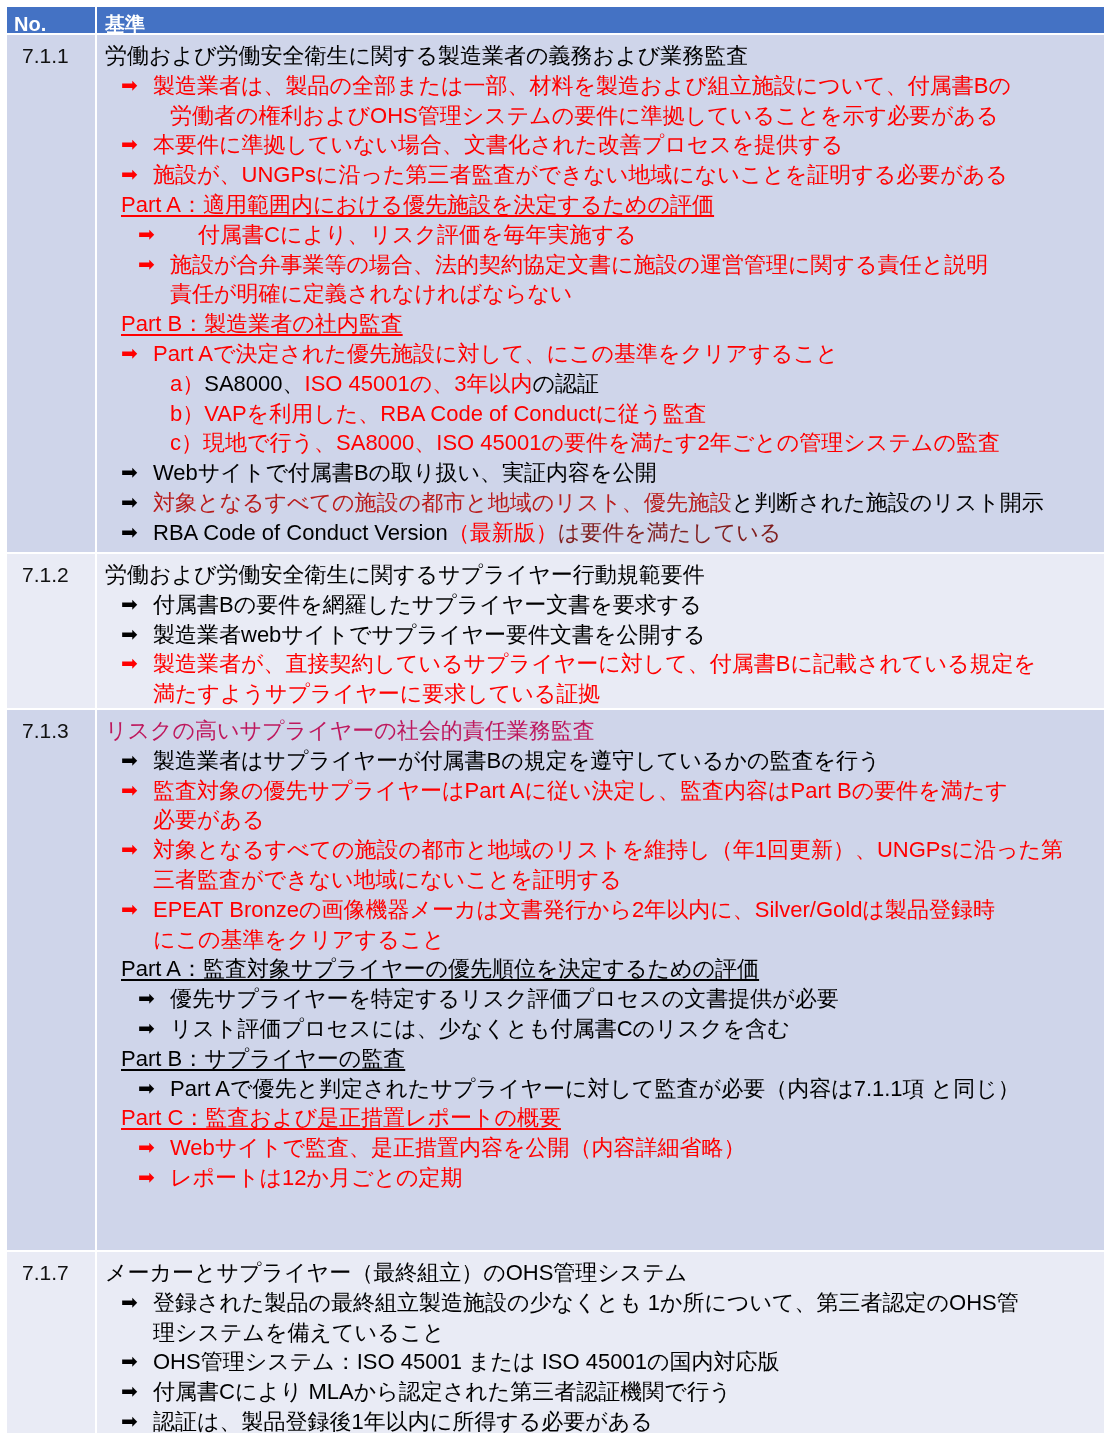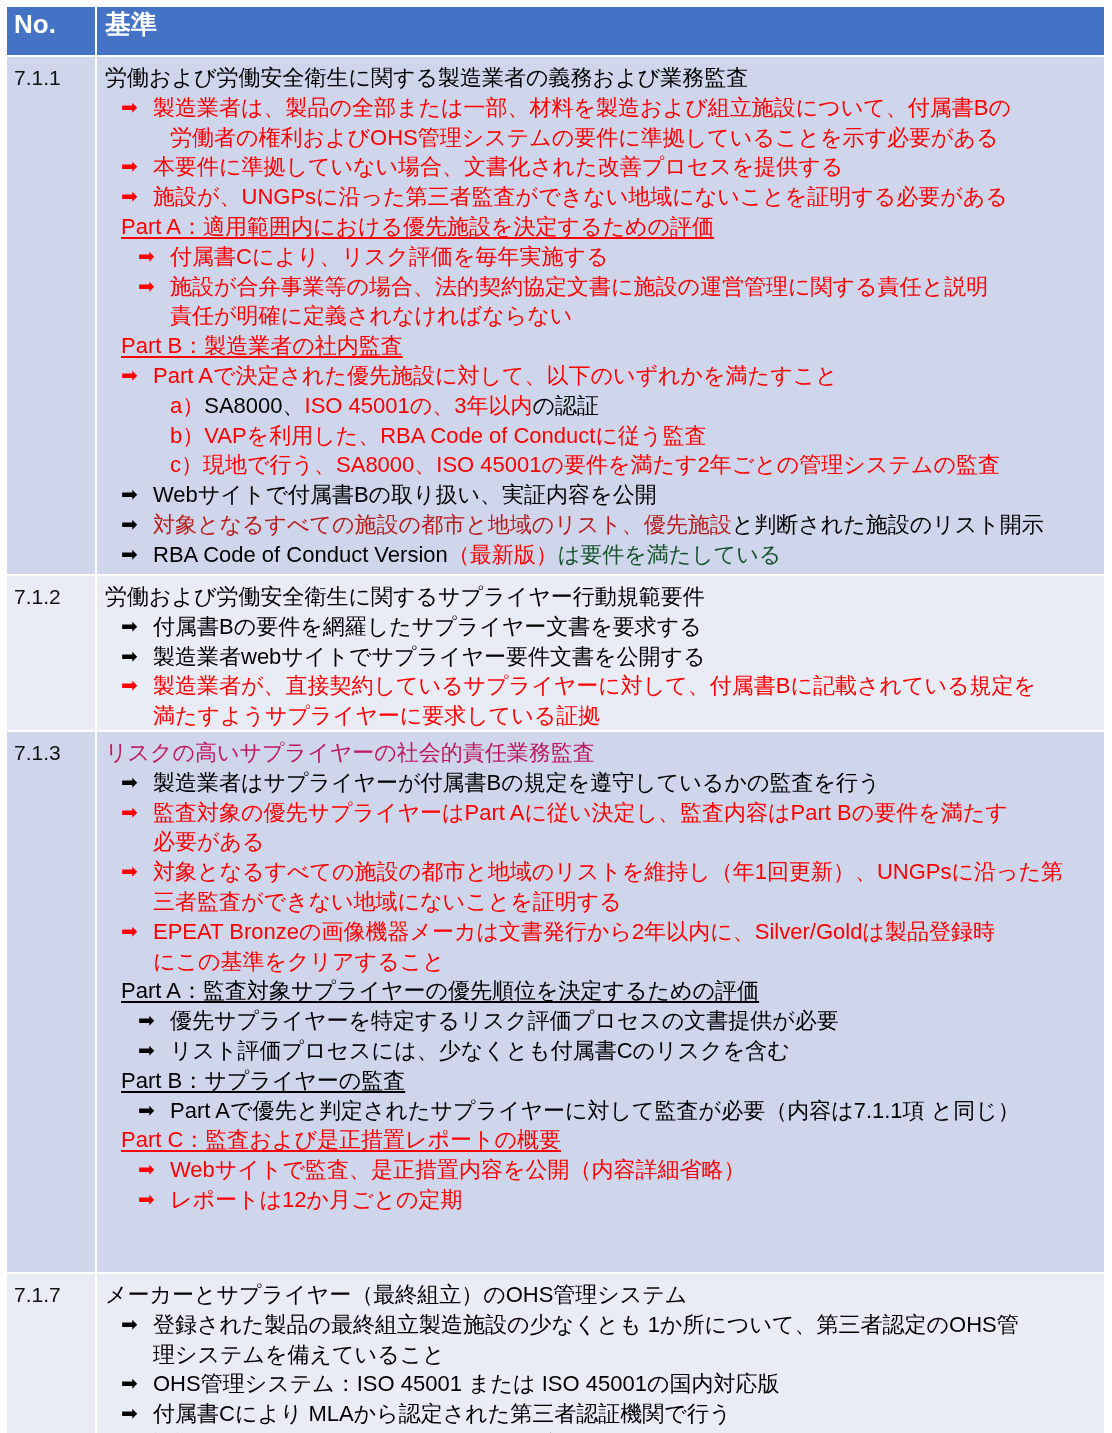--- a/index.html
+++ b/index.html
@@ -4,34 +4,34 @@
 <style>
   html, body { margin: 0; padding: 0; }
   body {
     width: 1112px; height: 1433px; position: relative; overflow: hidden;
     background: #ffffff;
     font-family: "Liberation Sans", "DejaVu Sans", sans-serif;
     color: #000000;
   }
   .tbl { position: absolute; left: 7px; top: 7px; width: 1097px; }
   .hdr {
-    display: flex; height: 48px; background: #4472C4; color: #ffffff;
-    margin-bottom: 2px; font-weight: bold; font-size: 26px; line-height: 35px;
+    display: flex; height: 26px; background: #4472C4; color: #ffffff;
+    margin-bottom: 2px; font-weight: bold; font-size: 20px; line-height: 35px;
   }
   .hdr .cell-no { width: 90px; flex: none; box-sizing: border-box; padding-left: 7px; border-right: 2px solid #ffffff; }
   .hdr .cell-body { flex: 1; padding-left: 8px; }
   .row { display: flex; margin-bottom: 2px; box-sizing: border-box; }
   .row.dark { background: #CFD5EA; }
   .row.light { background: #E9EBF5; }
   .row[data-row="0"] { height: 517px; }
   .row[data-row="1"] { height: 154px; }
   .row[data-row="2"] { height: 540px; }
   .row[data-row="3"] { height: 217px; }
   .row .cell-no {
-    width: 90px; flex: none; box-sizing: border-box; padding-left: 7px; padding-top: 6px;
+    width: 90px; flex: none; box-sizing: border-box; padding-left: 15px; padding-top: 6px;
     border-right: 2px solid #ffffff; font-size: 21px; line-height: 29.8px; color: #111;
   }
   .row .cell-body { flex: 1; padding-left: 8px; padding-top: 6px; font-size: 22px; }
   .line { position: relative; height: 29.8px; line-height: 29.8px; white-space: nowrap; }
   .line .arrow { position: absolute; top: 0; font-size: 20px; }
   .line.title { padding-left: 0; }
   .line.bullet.lv1 { padding-left: 48px; }
   .line.bullet.lv1 .arrow { left: 16px; }
   .line.bullet.lv2 { padding-left: 65px; }
   .line.bullet.lv2 .arrow { left: 33px; }
@@ -52,31 +52,31 @@
   <div id="rows">
       <div class="row dark" data-row="0">
         <div class="cell-no">7.1.1</div>
         <div class="cell-body">
           <div class="line title"><span class="txt"><span style="color: rgb(0, 0, 0);">労働および労働安全衛生に関する製造業者の義務および業務監査</span></span></div>
           <div class="line bullet lv1"><span class="arrow" style="color: rgb(255, 0, 0);">➡</span><span class="txt"><span style="color: rgb(255, 0, 0);">製造業者は、製品の全部または一部、材料を製造および組立施設について、付属書Bの</span></span></div>
           <div class="line cont lv2"><span class="txt"><span style="color: rgb(255, 0, 0);">労働者の権利およびOHS管理システムの要件に準拠していることを示す必要がある</span></span></div>
           <div class="line bullet lv1"><span class="arrow" style="color: rgb(255, 0, 0);">➡</span><span class="txt"><span style="color: rgb(255, 0, 0);">本要件に準拠していない場合、文書化された改善プロセスを提供する</span></span></div>
           <div class="line bullet lv1"><span class="arrow" style="color: rgb(255, 0, 0);">➡</span><span class="txt"><span style="color: rgb(255, 0, 0);">施設が、UNGPsに沿った第三者監査ができない地域にないことを証明する必要がある</span></span></div>
           <div class="line heading"><span class="txt" style="text-decoration-color: rgb(255, 0, 0);"><span style="color: rgb(255, 0, 0);">Part A：適用範囲内における優先施設を決定するための評価</span></span></div>
-          <div class="line bullet lv2"><span class="arrow" style="color: rgb(255, 0, 0);">➡</span><span class="txt"><span style="color: rgb(255, 0, 0);">付属書Cにより、リスク評価を毎年実施する</span></span></div>
+          <div class="line bullet lv2"><span class="arrow" style="color: rgb(255, 0, 0);">➡</span><span class="txt"><span style="color: rgb(255, 0, 0); margin-left: 28px;">付属書Cにより、リスク評価を毎年実施する</span></span></div>
           <div class="line bullet lv2"><span class="arrow" style="color: rgb(255, 0, 0);">➡</span><span class="txt"><span style="color: rgb(255, 0, 0);">施設が合弁事業等の場合、法的契約協定文書に施設の運営管理に関する責任と説明</span></span></div>
           <div class="line cont lv2"><span class="txt"><span style="color: rgb(255, 0, 0);">責任が明確に定義されなければならない</span></span></div>
           <div class="line heading"><span class="txt" style="text-decoration-color: rgb(255, 0, 0);"><span style="color: rgb(255, 0, 0);">Part B：製造業者の社内監査</span></span></div>
-          <div class="line bullet lv1"><span class="arrow" style="color: rgb(255, 0, 0);">➡</span><span class="txt"><span style="color: rgb(255, 0, 0);">Part Aで決定された優先施設に対して、以下のいずれかを満たすこと</span></span></div>
+          <div class="line bullet lv1"><span class="arrow" style="color: rgb(255, 0, 0);">➡</span><span class="txt"><span style="color: rgb(255, 0, 0);">Part Aで決定された優先施設に対して、にこの基準をクリアすること</span></span></div>
           <div class="line item"><span class="txt"><span style="color: rgb(255, 0, 0);">a）</span><span style="color: rgb(0, 0, 0);">SA8000、</span><span style="color: rgb(255, 0, 0);">ISO 45001の、3年以内</span><span style="color: rgb(0, 0, 0);">の認証</span></span></div>
           <div class="line item"><span class="txt"><span style="color: rgb(255, 0, 0);">b）VAPを利用した、RBA Code of Conductに従う監査</span></span></div>
           <div class="line item"><span class="txt"><span style="color: rgb(255, 0, 0);">c）現地で行う、SA8000、ISO 45001の要件を満たす2年ごとの管理システムの監査</span></span></div>
           <div class="line bullet lv1"><span class="arrow" style="color: rgb(0, 0, 0);">➡</span><span class="txt"><span style="color: rgb(0, 0, 0);">Webサイトで付属書Bの取り扱い、実証内容を公開</span></span></div>
           <div class="line bullet lv1"><span class="arrow" style="color: rgb(0, 0, 0);">➡</span><span class="txt"><span style="color: #b91c1c;">対象となるすべての施設の都市と地域のリスト、優先施設</span><span style="color: rgb(0, 0, 0);">と判断された施設のリスト開示</span></span></div>
-          <div class="line bullet lv1"><span class="arrow" style="color: rgb(0, 0, 0);">➡</span><span class="txt"><span style="color: rgb(0, 0, 0);">RBA Code of Conduct Version</span><span style="color: rgb(255, 0, 0);">（最新版）</span><span style="color: #14532d;">は要件を満たしている</span></span></div>
+          <div class="line bullet lv1"><span class="arrow" style="color: rgb(0, 0, 0);">➡</span><span class="txt"><span style="color: rgb(0, 0, 0);">RBA Code of Conduct Version</span><span style="color: rgb(255, 0, 0);">（最新版）</span><span style="color: #7f1d1d;">は要件を満たしている</span></span></div>
         </div>
       </div>
       <div class="row light" data-row="1">
         <div class="cell-no">7.1.2</div>
         <div class="cell-body">
           <div class="line title"><span class="txt"><span style="color: rgb(0, 0, 0);">労働および労働安全衛生に関するサプライヤー行動規範要件</span></span></div>
           <div class="line bullet lv1"><span class="arrow" style="color: rgb(0, 0, 0);">➡</span><span class="txt"><span style="color: rgb(0, 0, 0);">付属書Bの要件を網羅したサプライヤー文書を要求する</span></span></div>
           <div class="line bullet lv1"><span class="arrow" style="color: rgb(0, 0, 0);">➡</span><span class="txt"><span style="color: rgb(0, 0, 0);">製造業者webサイトでサプライヤー要件文書を公開する</span></span></div>
           <div class="line bullet lv1"><span class="arrow" style="color: rgb(255, 0, 0);">➡</span><span class="txt"><span style="color: rgb(255, 0, 0);">製造業者が、直接契約しているサプライヤーに対して、付属書Bに記載されている規定を</span></span></div>
           <div class="line cont lv1"><span class="txt"><span style="color: rgb(255, 0, 0);">満たすようサプライヤーに要求している証拠</span></span></div>

